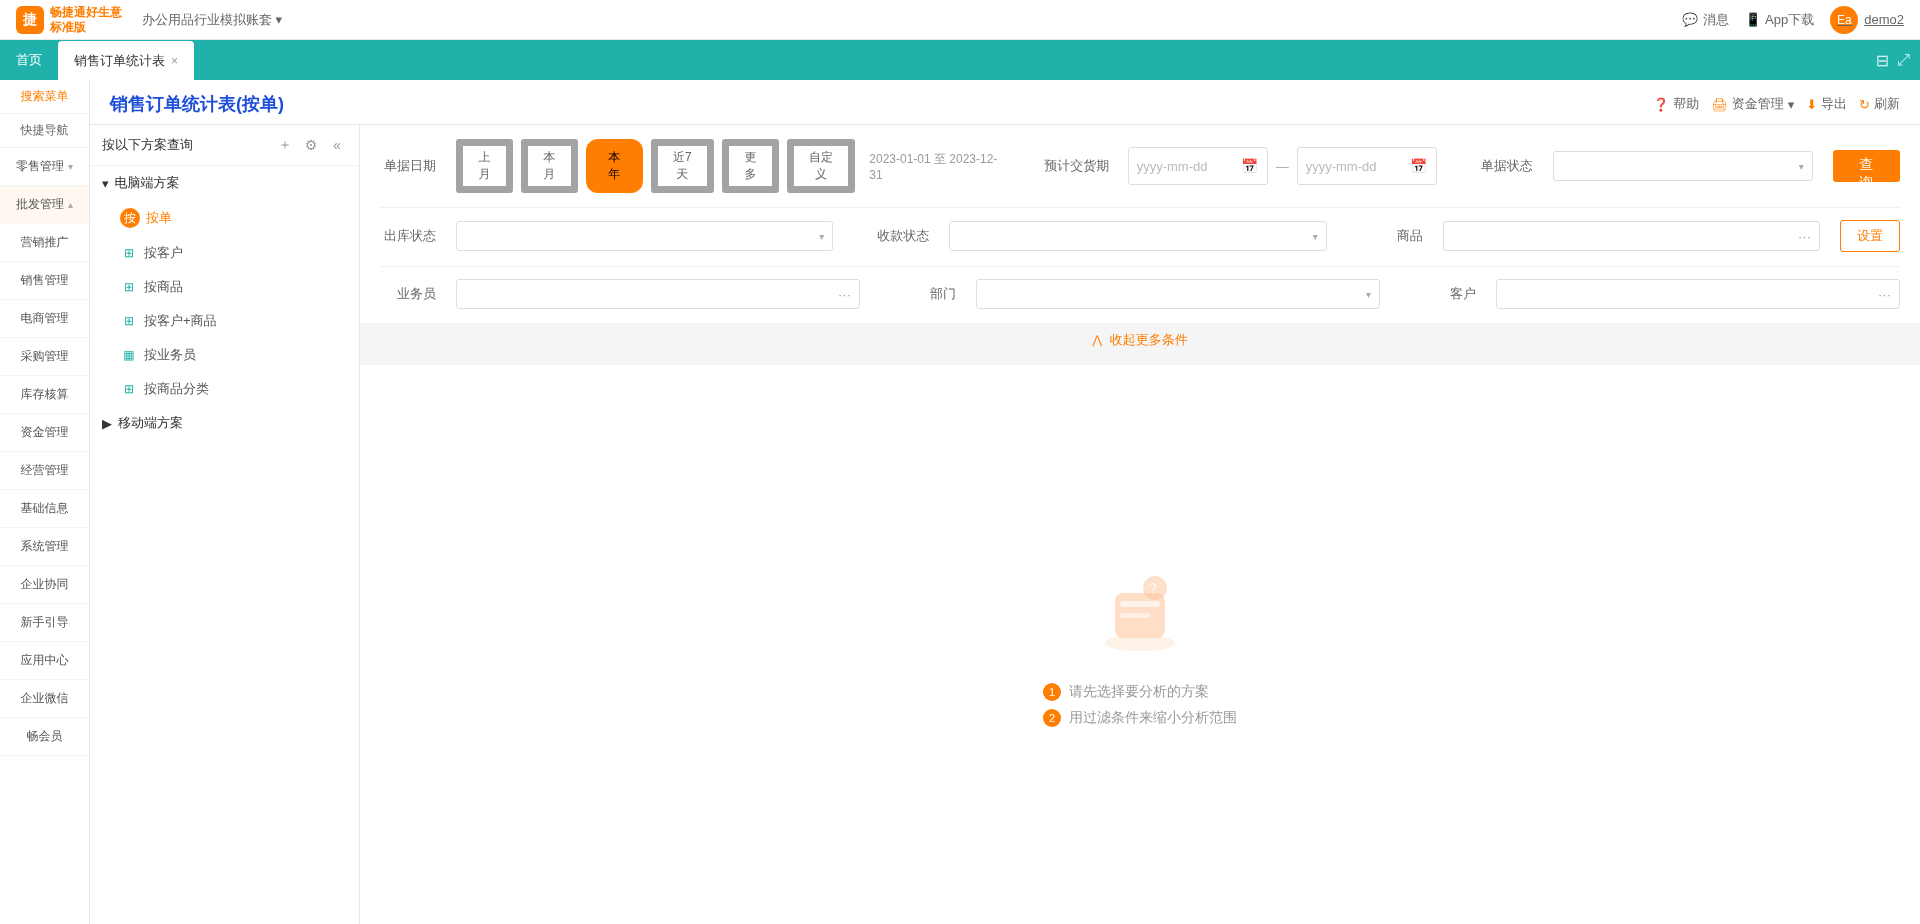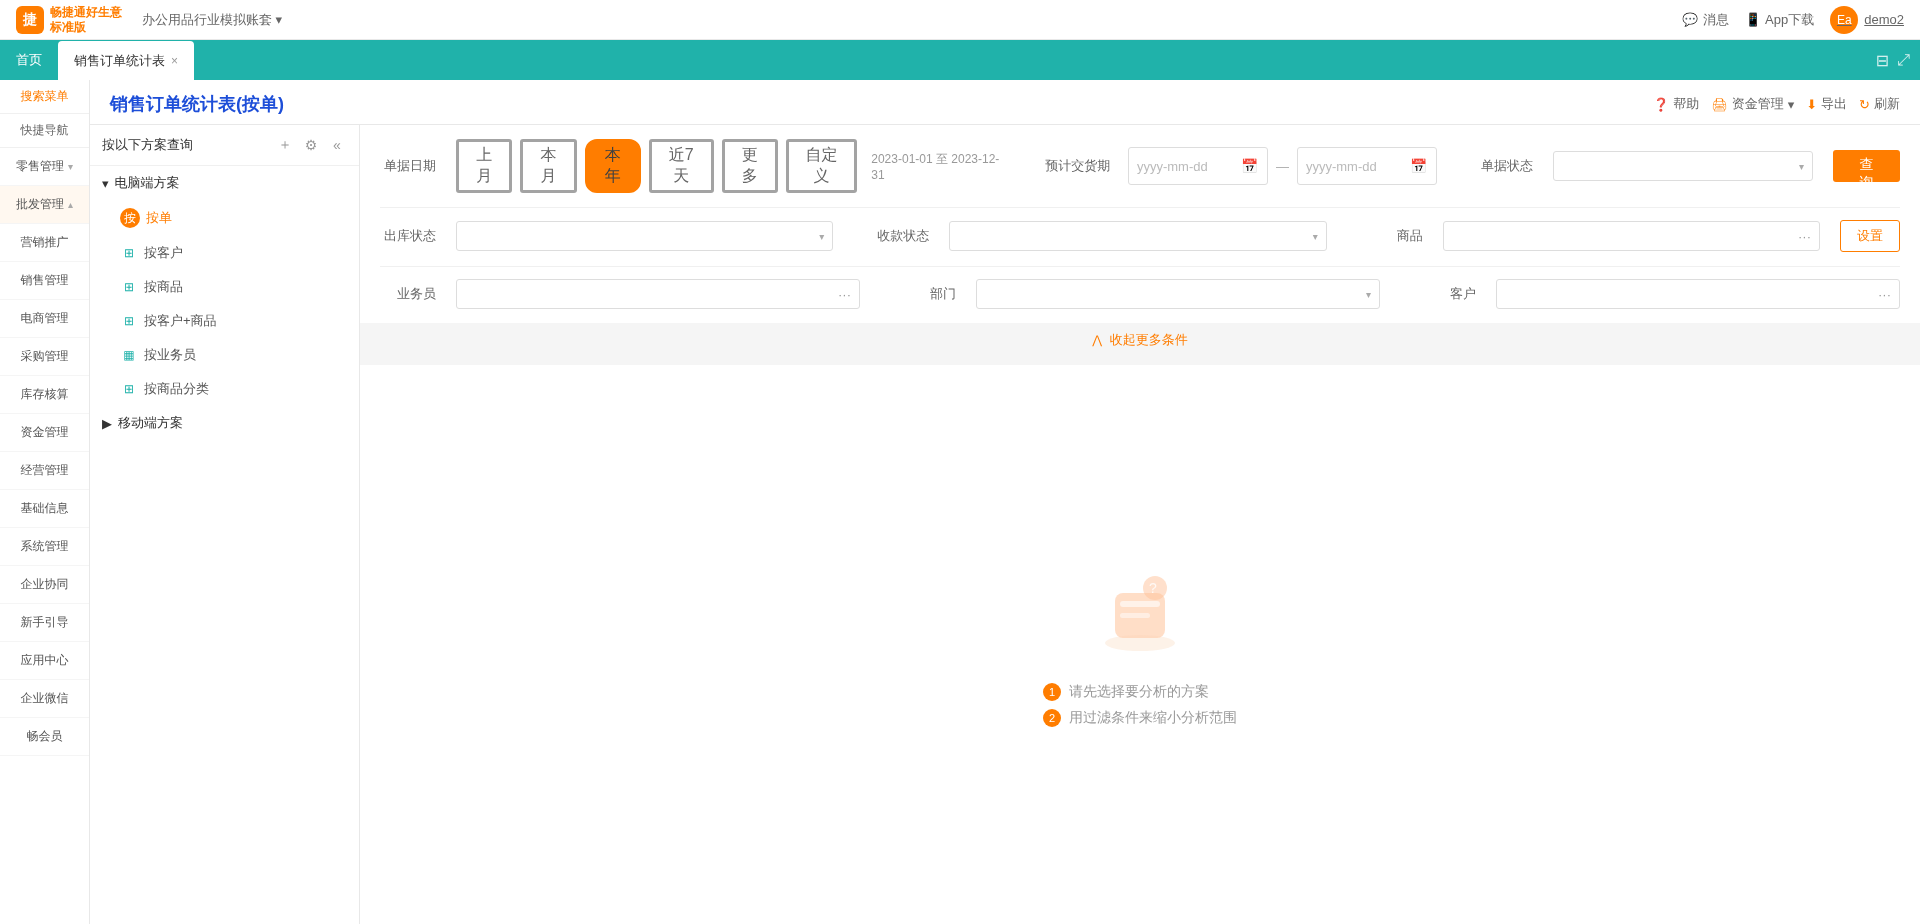--- a/index.html
+++ b/index.html
@@ -63,22 +63,22 @@
 
     
     .right-panel { flex: 1; display: flex; flex-direction: column; overflow: hidden; background: #f5f5f5; }
 
     
     .filter-area { background: #fff; padding: 14px 20px; flex-shrink: 0; }
     .filter-row { display: flex; align-items: center; gap: 20px; margin-bottom: 14px; }
     .filter-row:last-child { margin-bottom: 0; }
     .filter-label { font-size: 13px; color: #666; white-space: nowrap; min-width: 56px; text-align: right; }
     .filter-date-group { display: flex; align-items: center; gap: 8px; }
-    .date-btn { padding: 3px 10px; border: 3px solid #a3a3a3; border-radius: 3px; font-size: 16px; color: #666; cursor: pointer; background: #fff; }
-    .date-btn.active { background: #ff7d00; color: #404040; border-color: #ff7d00; border-radius: 12px; font-family: Liberation Serif, serif; }
+    .date-btn { padding: 3px 10px; border: 7px solid #a3a3a3; border-radius: 3px; font-size: 12px; color: #666; cursor: pointer; background: #fff; }
+    .date-btn.active { background: #ff7d00; color: #000000; border-color: #ff7d00; border-radius: 12px; font-family: Liberation Serif, serif; }
     .date-range { font-size: 12px; color: #999; margin-left: 6px; }
     .filter-input { height: 38px; border: 1px solid #ddd; border-radius: 3px; padding: 0 8px; font-size: 13px; color: #999; background: #fff; display: flex; align-items: center; cursor: pointer; min-width: 180px; justify-content: space-between; }
     .filter-select { height: 30px; border: 1px solid #ddd; border-radius: 3px; padding: 0 8px; font-size: 13px; color: #999; background: #fff; display: flex; align-items: center; cursor: pointer; flex: 1; justify-content: space-between; }
     .filter-dots { color: #999; cursor: pointer; }
     .chevron-down { font-size: 10px; color: #aaa; }
 
     .collapse-btn { text-align: center; padding: 8px; color: #ff7d00; font-size: 13px; cursor: pointer; background: #f5f5f5; }
     .collapse-icon { font-size: 12px; margin-right: 4px; }
     .btn-query { background: #ff7d00; color: #fff; border: none; padding: 6px 20px; border-radius: 3px; font-size: 14px; cursor: pointer; height: 32px; }
     .btn-settings { background: #fff; color: #ff7d00; border: 1px solid #ff7d00; padding: 6px 16px; border-radius: 3px; font-size: 13px; cursor: pointer; height: 32px; }

